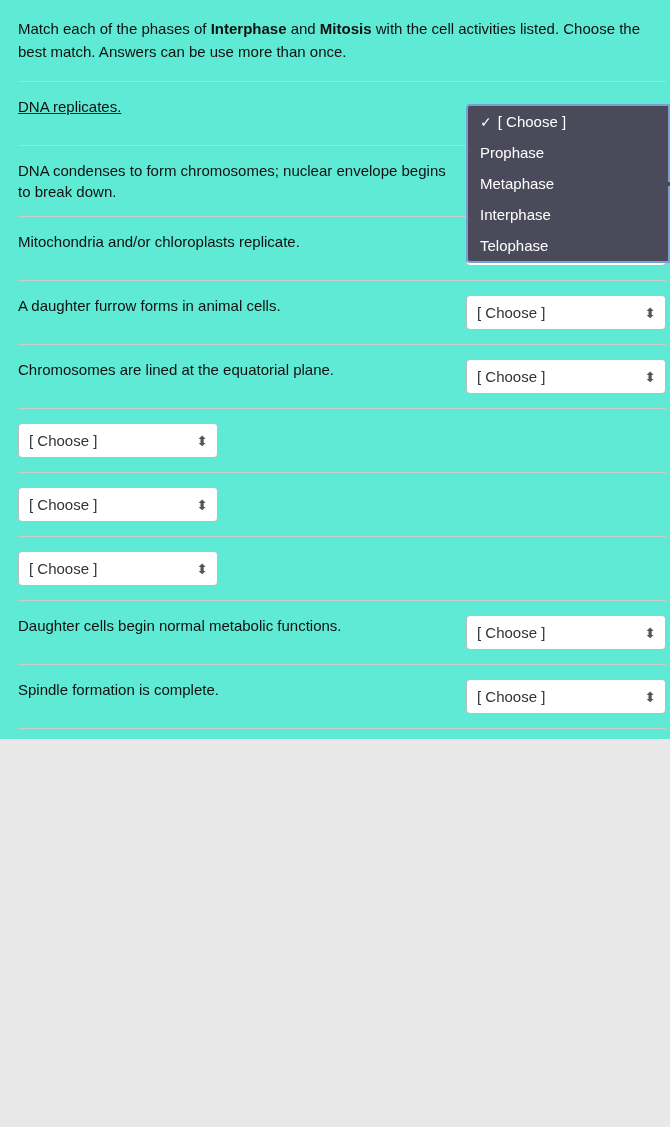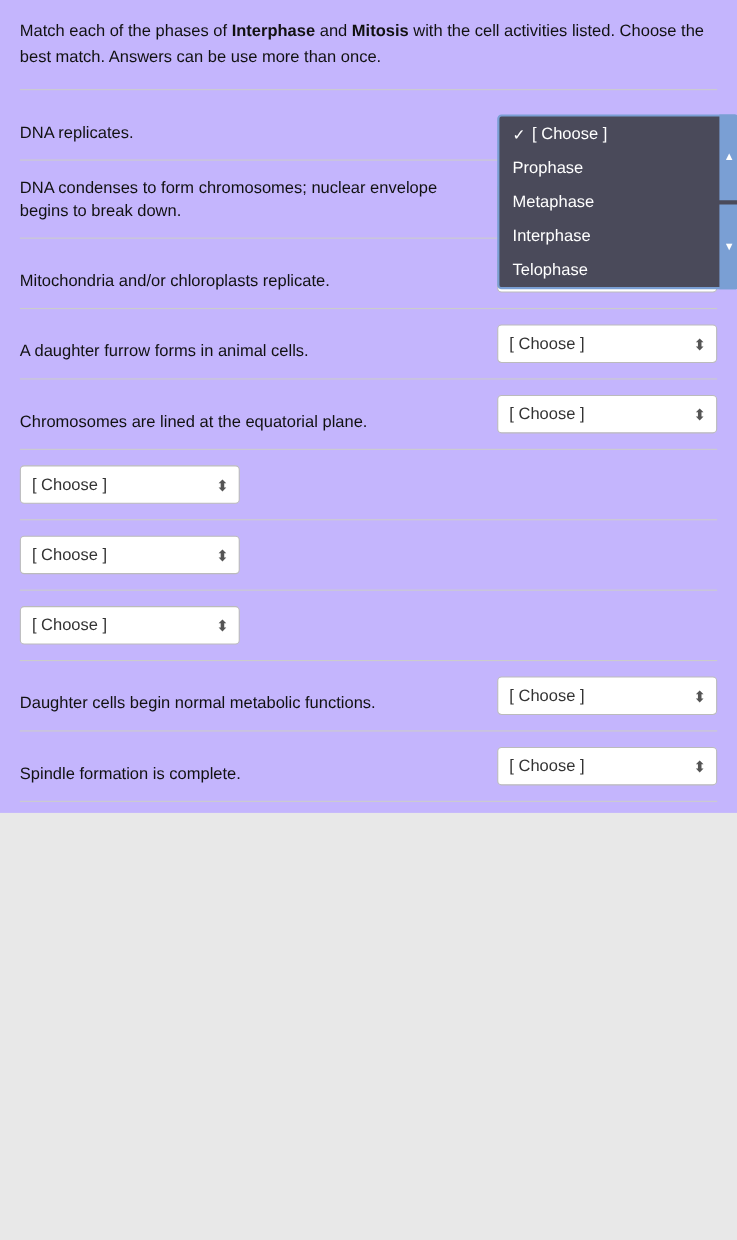--- a/index.html
+++ b/index.html
@@ -9,40 +9,40 @@
     }
     body {
       width: 670px;
       min-height: 1127px;
       background: #e8e8e8;
       font-family: Arial, Helvetica, sans-serif;
       font-size: 15px;
       color: #222;
     }
     .container {
-      background: #c4b5fd;
-      padding: 18px 18px 10px 18px;
+      background: #5eead4;
+      padding: 18px 4px 10px 18px;
     }
     .instructions {
       font-size: 15px;
       line-height: 1.5;
       margin-bottom: 18px;
       color: #111;
     }
     .instructions strong {
       font-weight: bold;
     }
     .divider {
       border: none;
       border-top: 1px solid #ccc;
       margin: 0;
     }
     .row {
       display: flex;
-      align-items: flex-end;
+      align-items: flex-start;
       justify-content: space-between;
       padding: 14px 0 14px 0;
       border-bottom: 1px solid #ccc;
       position: relative;
     }
     .row-label {
       flex: 1;
       font-size: 15px;
       line-height: 1.4;
       padding-right: 10px;
@@ -120,21 +120,22 @@
       bottom: -2px;
       width: 18px;
       height: 50%;
       background: #7a9fd4;
       border-radius: 0 0 4px 0;
       display: flex;
       align-items: center;
       justify-content: center;
     }
     .row-first {
-      align-items: flex-end;
+      align-items: flex-start;
+      text-decoration: underline;
     }
   </style>
 </head>
 <body>
 
 <div class="container">
   <p class="instructions">
     Match each of the phases of <strong>Interphase</strong> and <strong>Mitosis</strong> with the cell activities listed.  Choose the best match. Answers can be use more than once.
   </p>
 

